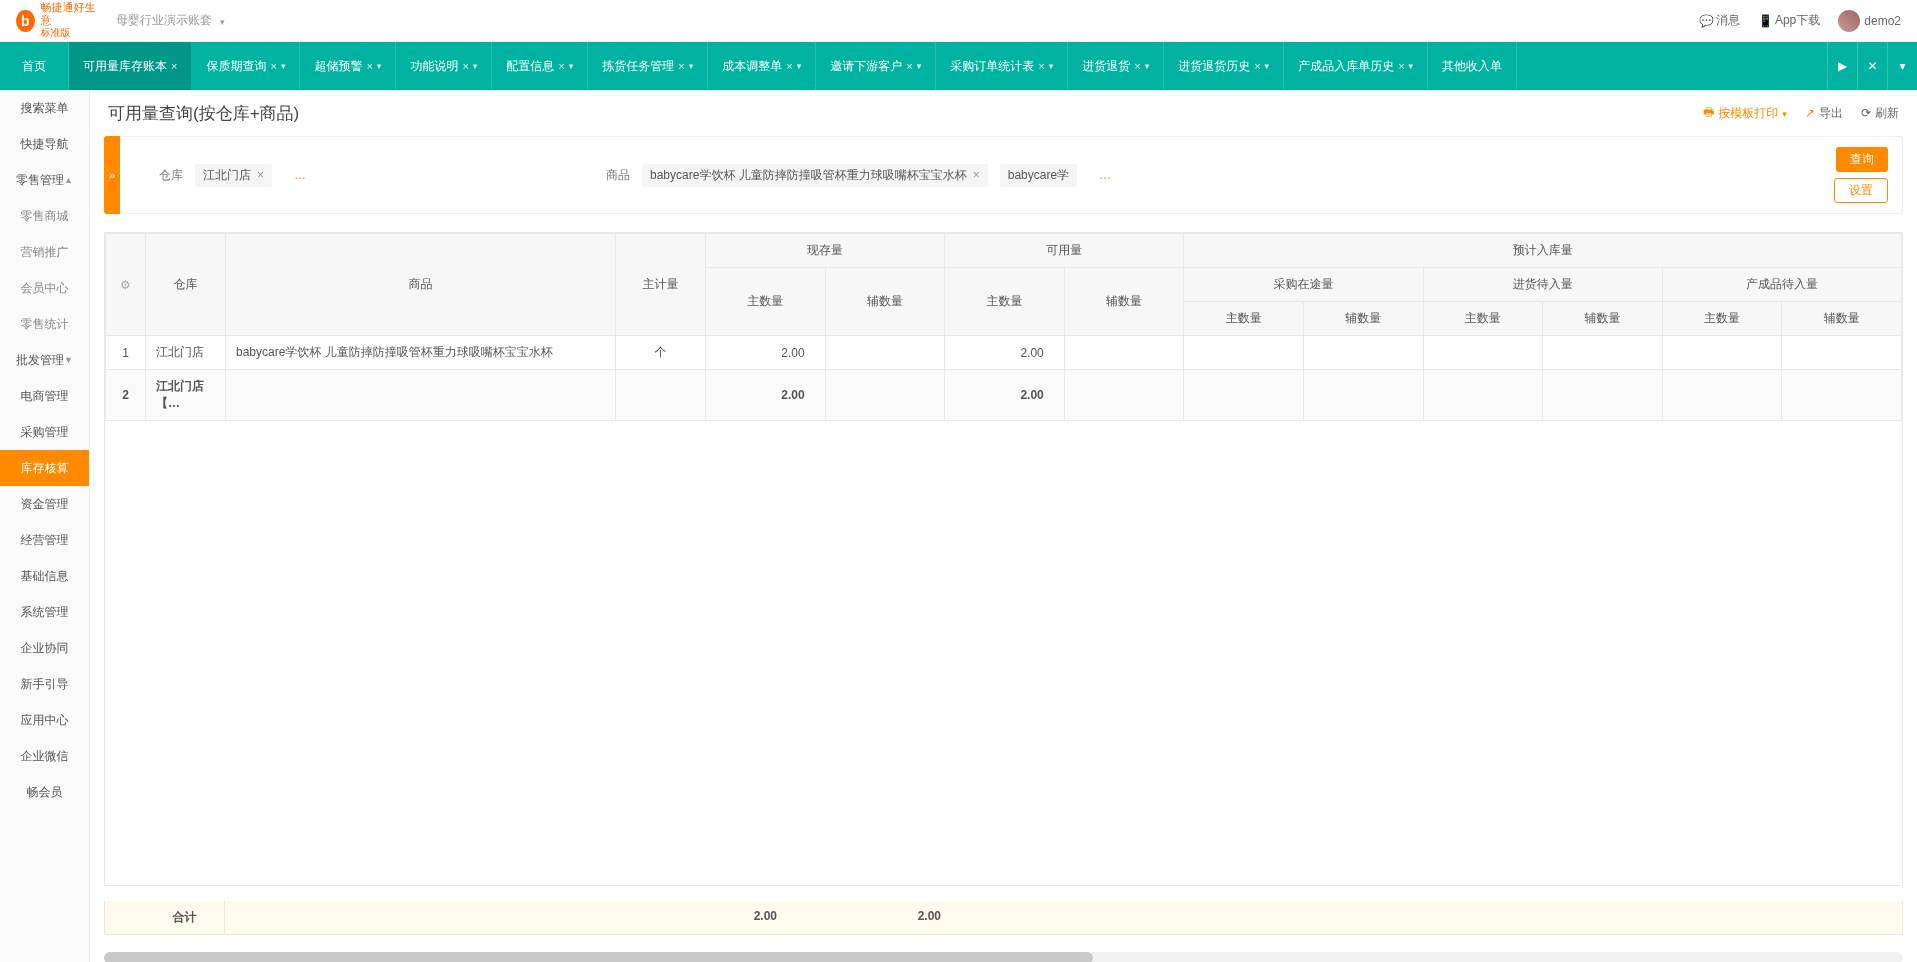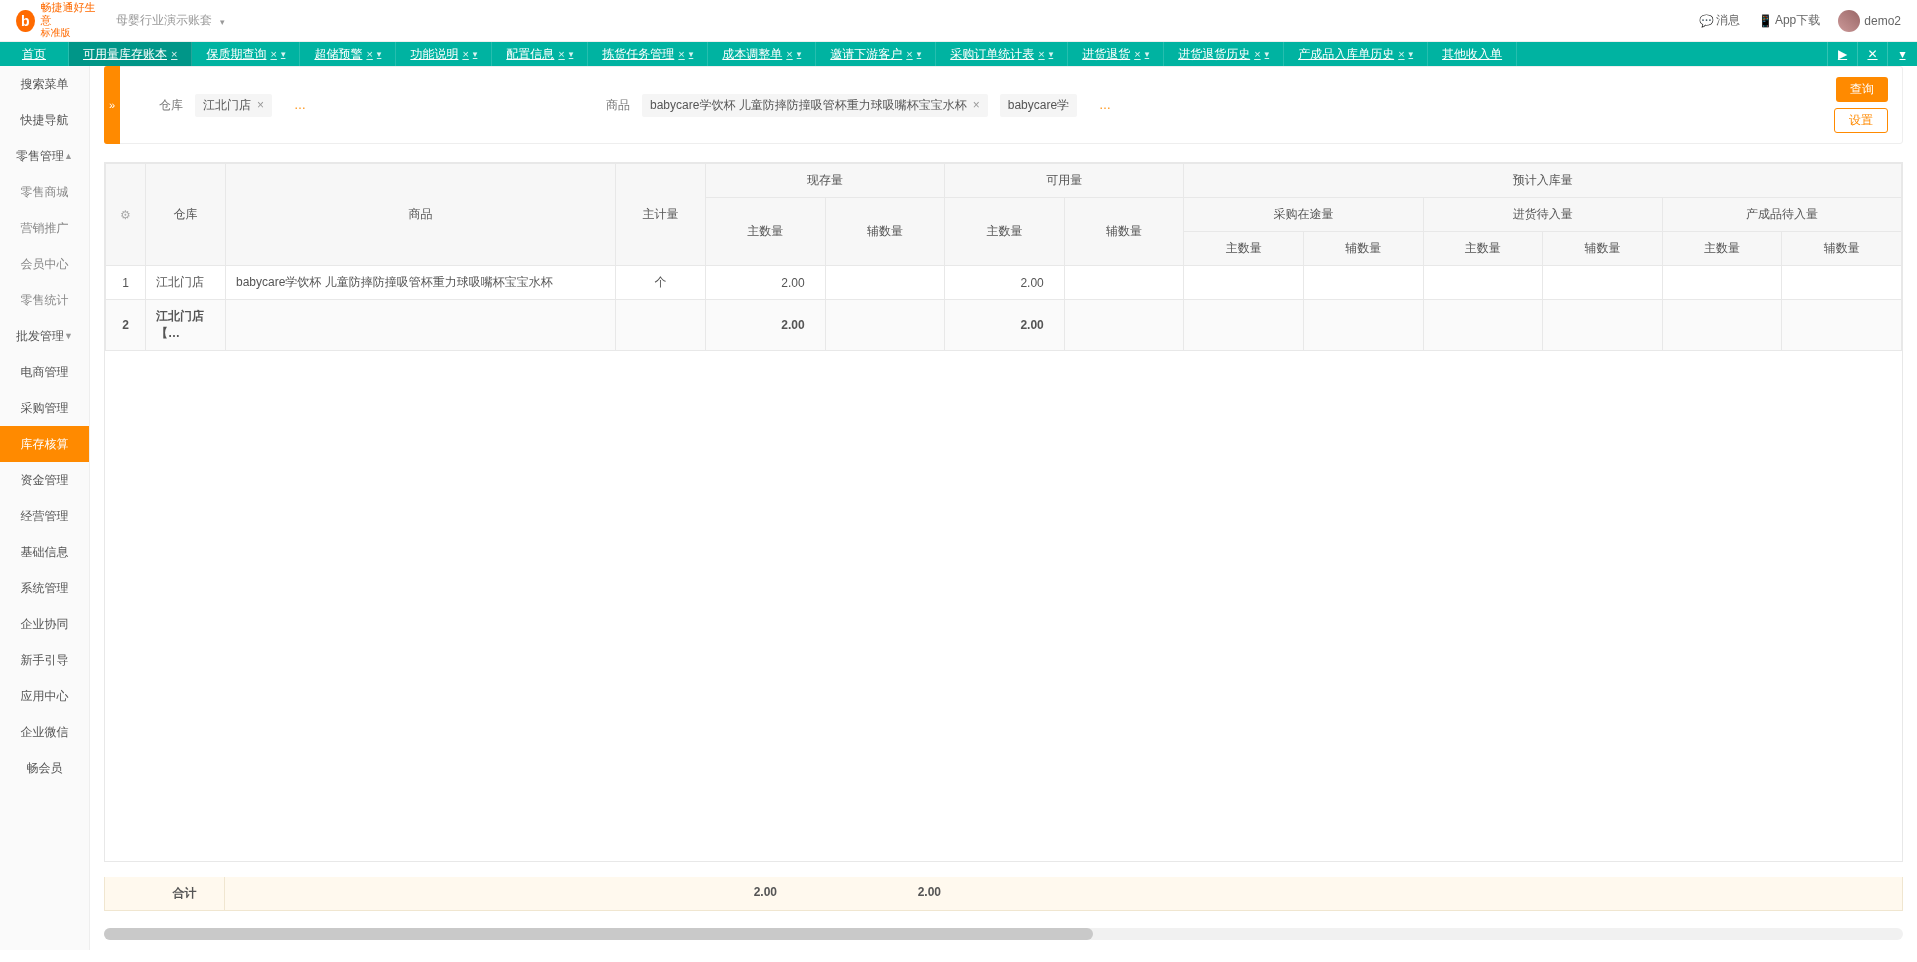--- a/index.html
+++ b/index.html
@@ -10,21 +10,21 @@
 .logo { display: flex; align-items: center; gap: 6px; width: 80px; }
 .logo-icon { width: 22px; height: 22px; background: #ff6a00; border-radius: 50%; display: flex; align-items: center; justify-content: center; color: #fff; font-weight: bold; font-size: 14px; }
 .logo-text { color: #ff6a00; font-size: 11px; line-height: 1.1; }
 .logo-sub { color: #ff6a00; font-size: 10px; }
 .account-sel { margin-left: 20px; color: #999; font-size: 12px; display: flex; align-items: center; gap: 8px; cursor: pointer; }
 .header-right { margin-left: auto; display: flex; gap: 18px; color: #666; }
 .header-right .item { display: flex; align-items: center; gap: 4px; cursor: pointer; }
 .avatar { width: 22px; height: 22px; border-radius: 50%; background: linear-gradient(45deg,#c99,#966); }
 
 
-.tabbar { height: 24px; background: #00b3a1; display: flex; align-items: stretch; color: #fff; font-size: 12px; position: relative; text-decoration: underline; }
+.tabbar { height: 48px; background: #00b3a1; display: flex; align-items: stretch; color: #fff; font-size: 12px; position: relative; }
 .tab { padding: 0 14px; display: flex; align-items: center; gap: 4px; border-right: 1px solid rgba(255,255,255,0.15); cursor: pointer; white-space: nowrap; }
 .tab.home { padding: 0 22px; }
 .tab.active { background: #009688; }
 .tab .x { font-size: 11px; opacity: 0.85; }
 .tab .dd { font-size: 9px; opacity: 0.85; }
 .tabbar-ctrl { margin-left: auto; display: flex; }
 .tabbar-ctrl .btn { width: 30px; display: flex; align-items: center; justify-content: center; border-left: 1px solid rgba(255,255,255,0.2); cursor: pointer; }
 
 
 .layout { display: flex; height: calc(100vh - 78px); }
@@ -256,20 +256,38 @@
         <div class="side-item">
           <span>企业微信</span>
         </div>
         <div class="side-item">
           <span>畅会员</span>
         </div>
       </div>
   </div>
 
   <div class="main">
+    <div class="page-head">
+      <div class="page-title">可用量查询(按仓库+商品)</div>
+      <div class="page-actions">
+        <div class="act print">
+          <span class="ico-print"></span>
+          <span>按模板打印</span>
+          <span class="ico-dd"></span>
+        </div>
+        <div class="act">
+          <span class="ico-export" style="color:#ff8a00;"></span>
+          <span>导出</span>
+        </div>
+        <div class="act">
+          <span class="ico-refresh"></span>
+          <span>刷新</span>
+        </div>
+      </div>
+    </div>
 
     <div class="filter-wrap">
       <div class="collapse-btn">»</div>
       <div class="filter-group">
         <span class="filter-label">仓库</span>
         <span class="tag">
           <span>江北门店</span>
           <span class="tx">×</span>
         </span>
         <span class="more-dots">…</span>

